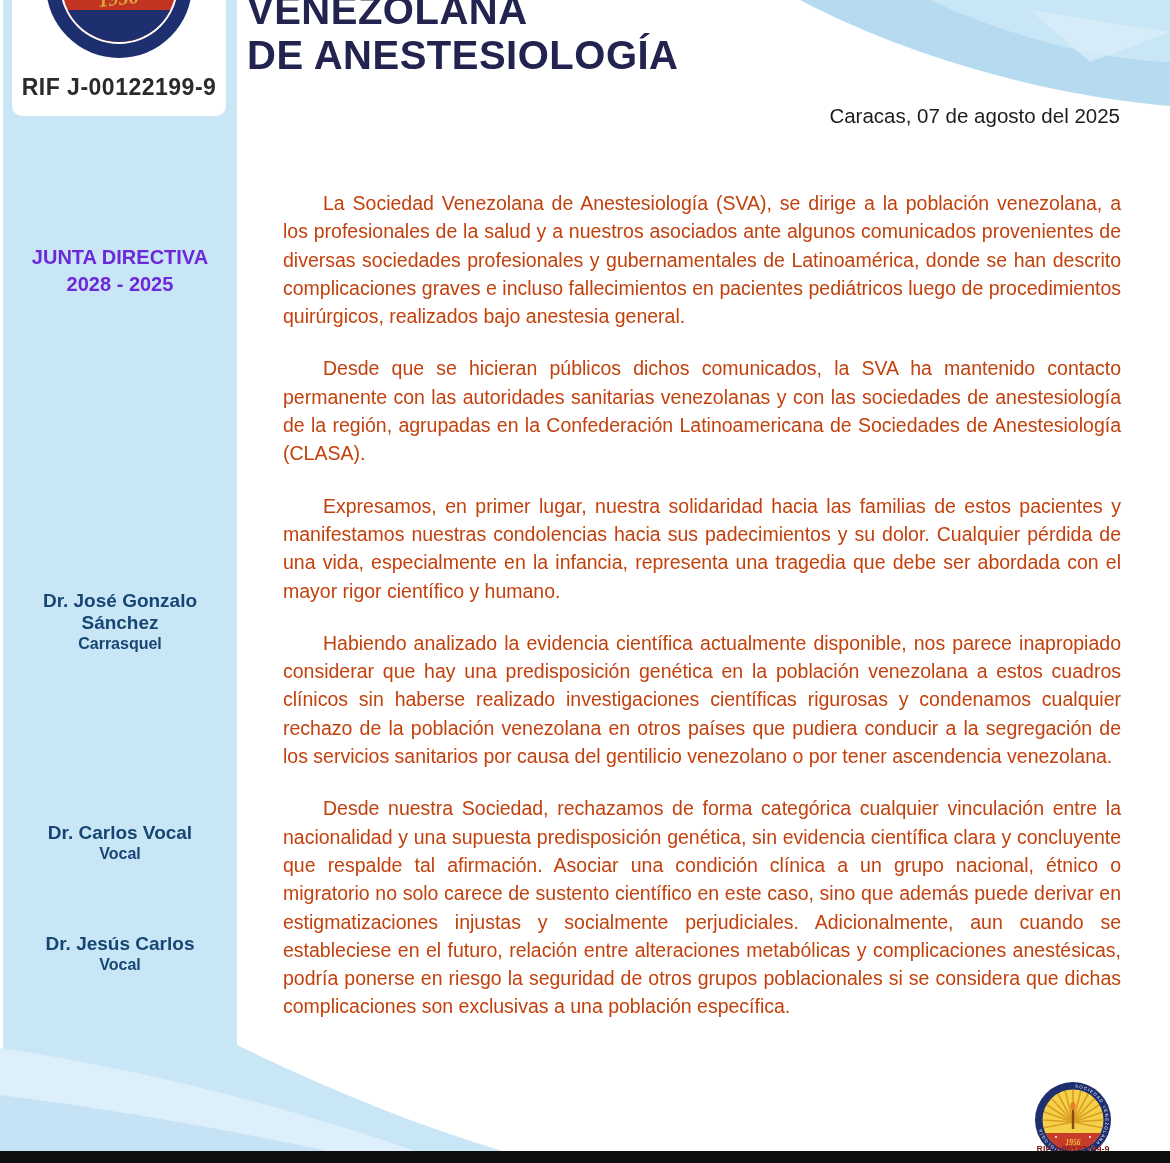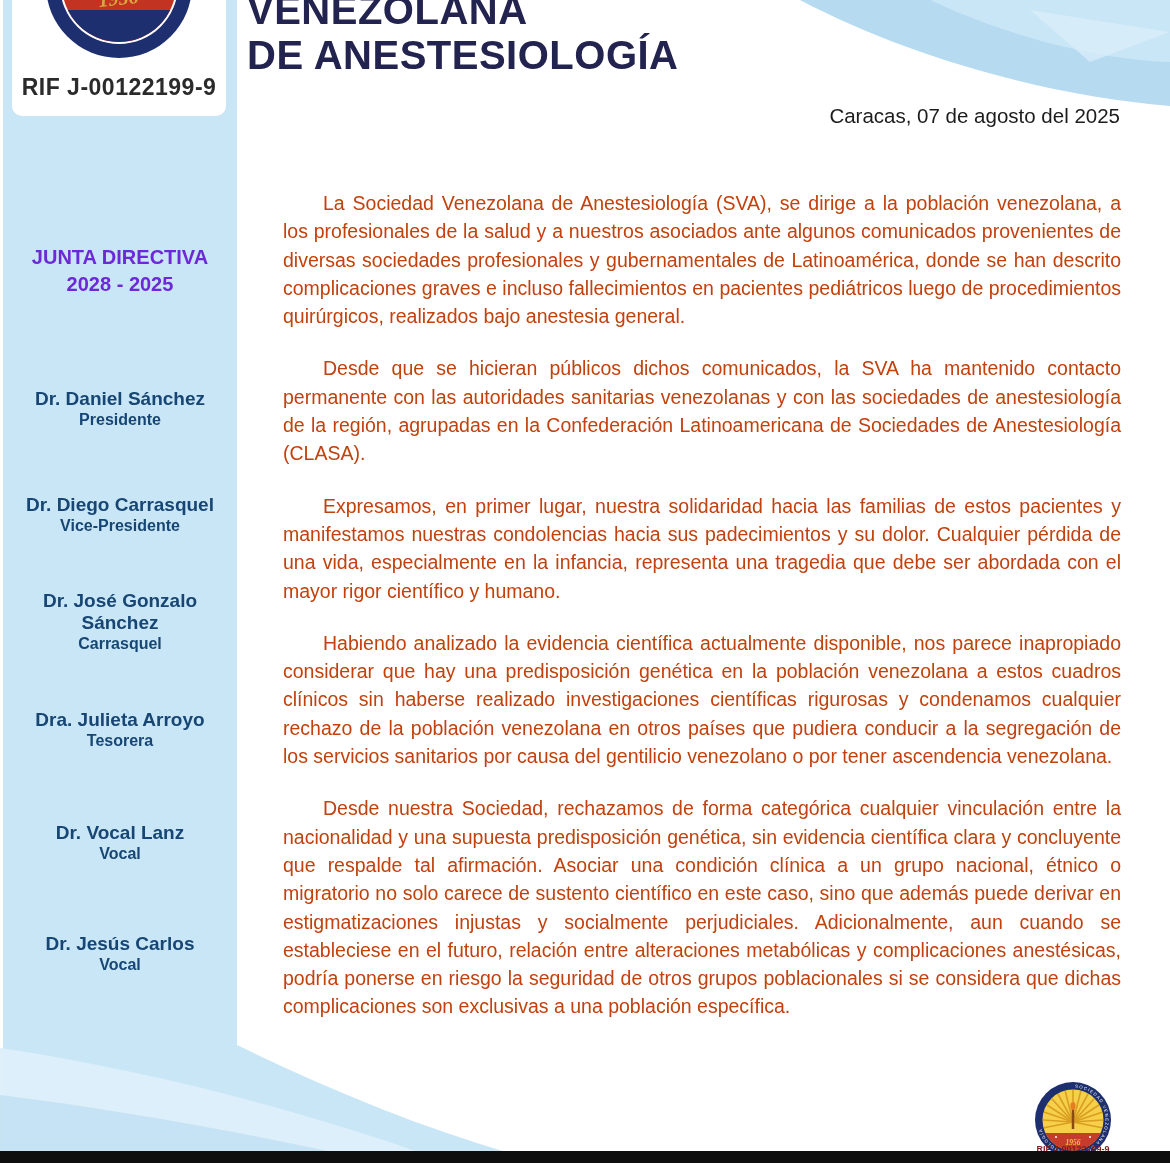--- a/index.html
+++ b/index.html
@@ -102,38 +102,26 @@
     <div>DE ANESTESIOLOGÍA</div>
   </div>
 
   <div class="date-line">Caracas, 07 de agosto del 2025</div>
 
   <div class="junta-title">
     <div>JUNTA DIRECTIVA</div>
     <div>2028 - 2025</div>
   </div>
 
-  <div class="member m0">
-    <div class="m-name">Dr. Daniel Sánchez</div>
-    <div class="m-role">Presidente</div>
-  </div>
-  <div class="member m1">
-    <div class="m-name">Dr. Diego Carrasquel</div>
-    <div class="m-role">Vice-Presidente</div>
-  </div>
   <div class="member m2">
     <div class="m-name">Dr. José Gonzalo Sánchez</div>
     <div class="m-role">Carrasquel</div>
   </div>
-  <div class="member m3">
-    <div class="m-name">Dra. Julieta Arroyo</div>
-    <div class="m-role">Tesorera</div>
-  </div>
   <div class="member m4">
-    <div class="m-name">Dr. Vocal Lanz</div>
+    <div class="m-name">Dr. Carlos Vocal</div>
     <div class="m-role">Vocal</div>
   </div>
   <div class="member m5">
     <div class="m-name">Dr. Jesús Carlos</div>
     <div class="m-role">Vocal</div>
   </div>
 
   <div class="body-text">
     <p>La Sociedad Venezolana de Anestesiología (SVA), se dirige a la población venezolana, a los profesionales de la salud y a nuestros asociados ante algunos comunicados provenientes de diversas sociedades profesionales y gubernamentales de Latinoamérica, donde se han descrito complicaciones graves e incluso fallecimientos en pacientes pediátricos luego de procedimientos quirúrgicos, realizados bajo anestesia general.</p>
     <p>Desde que se hicieran públicos dichos comunicados, la SVA ha mantenido contacto permanente con las autoridades sanitarias venezolanas y con las sociedades de anestesiología de la región, agrupadas en la Confederación Latinoamericana de Sociedades de Anestesiología (CLASA).</p>

